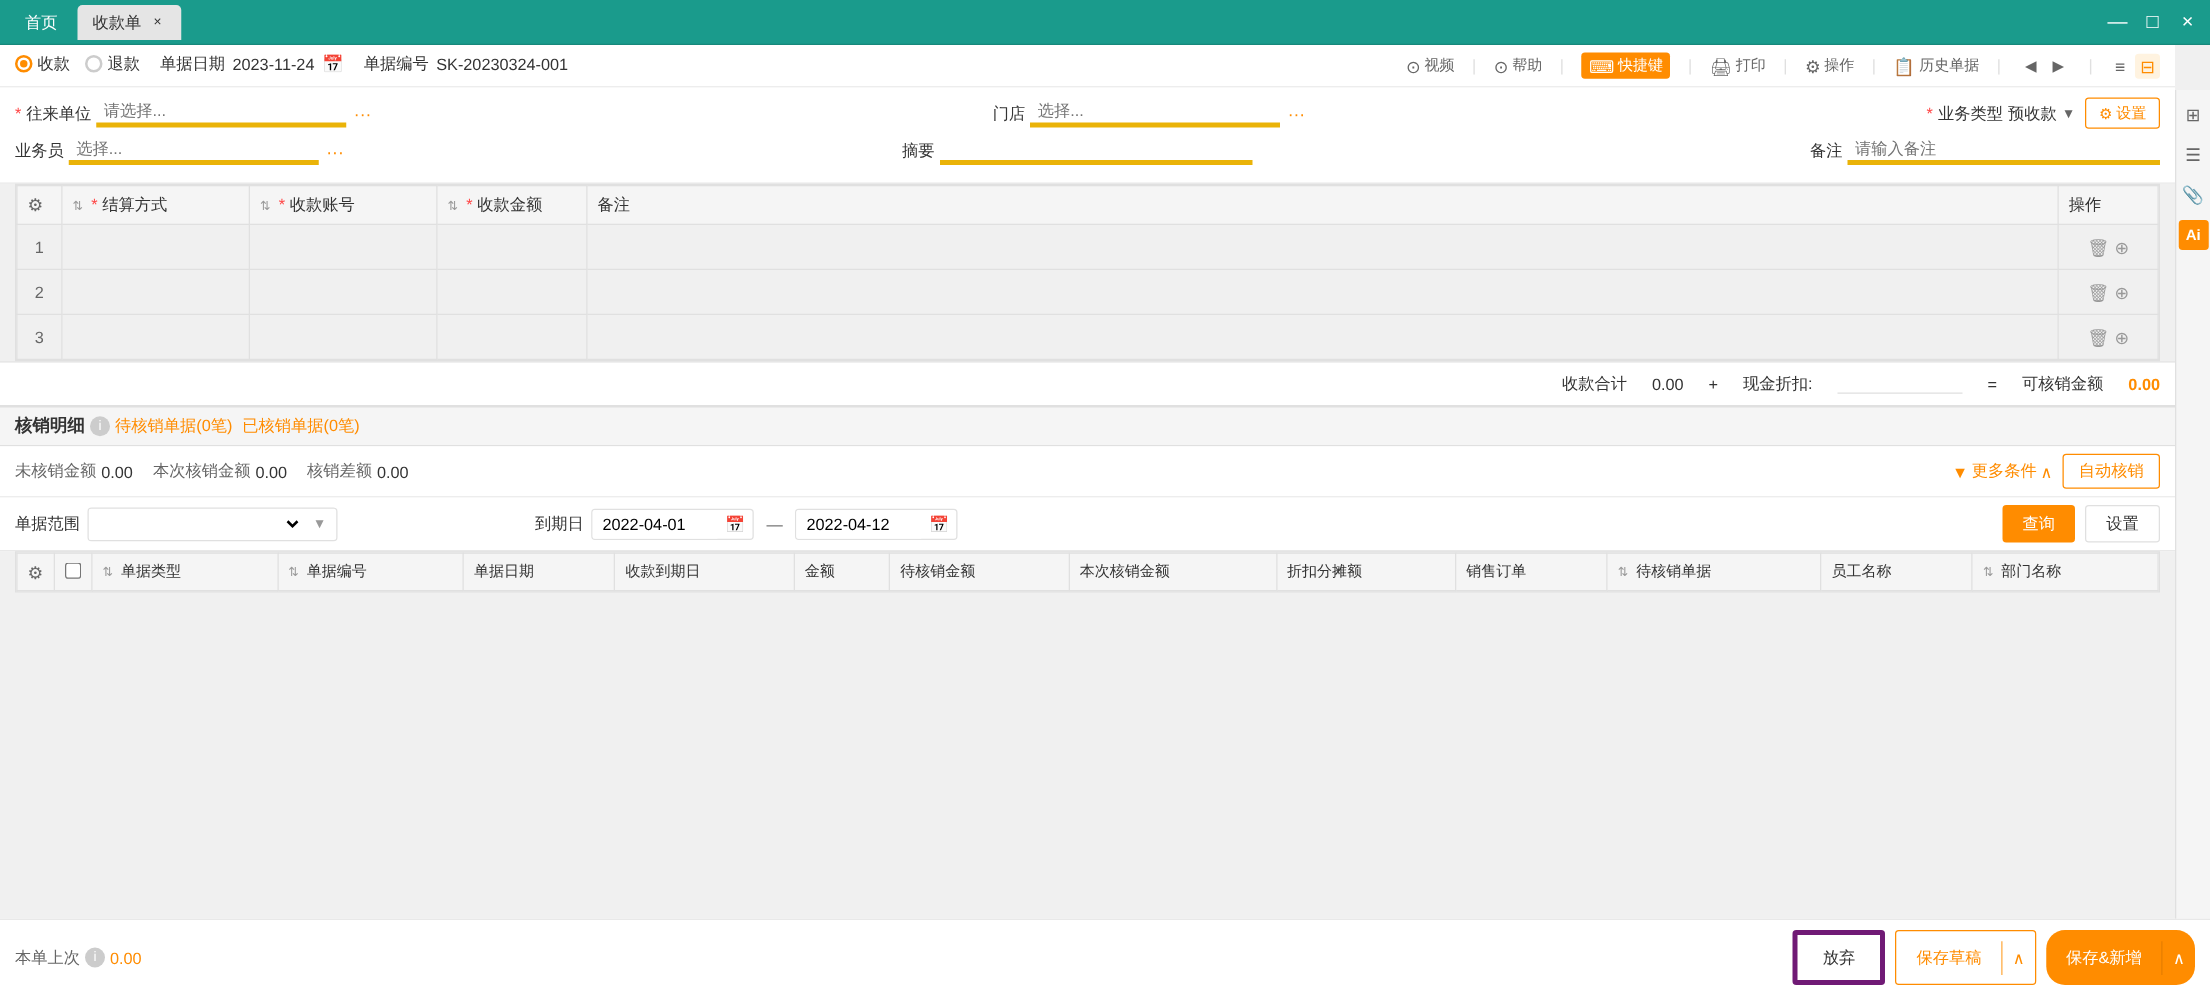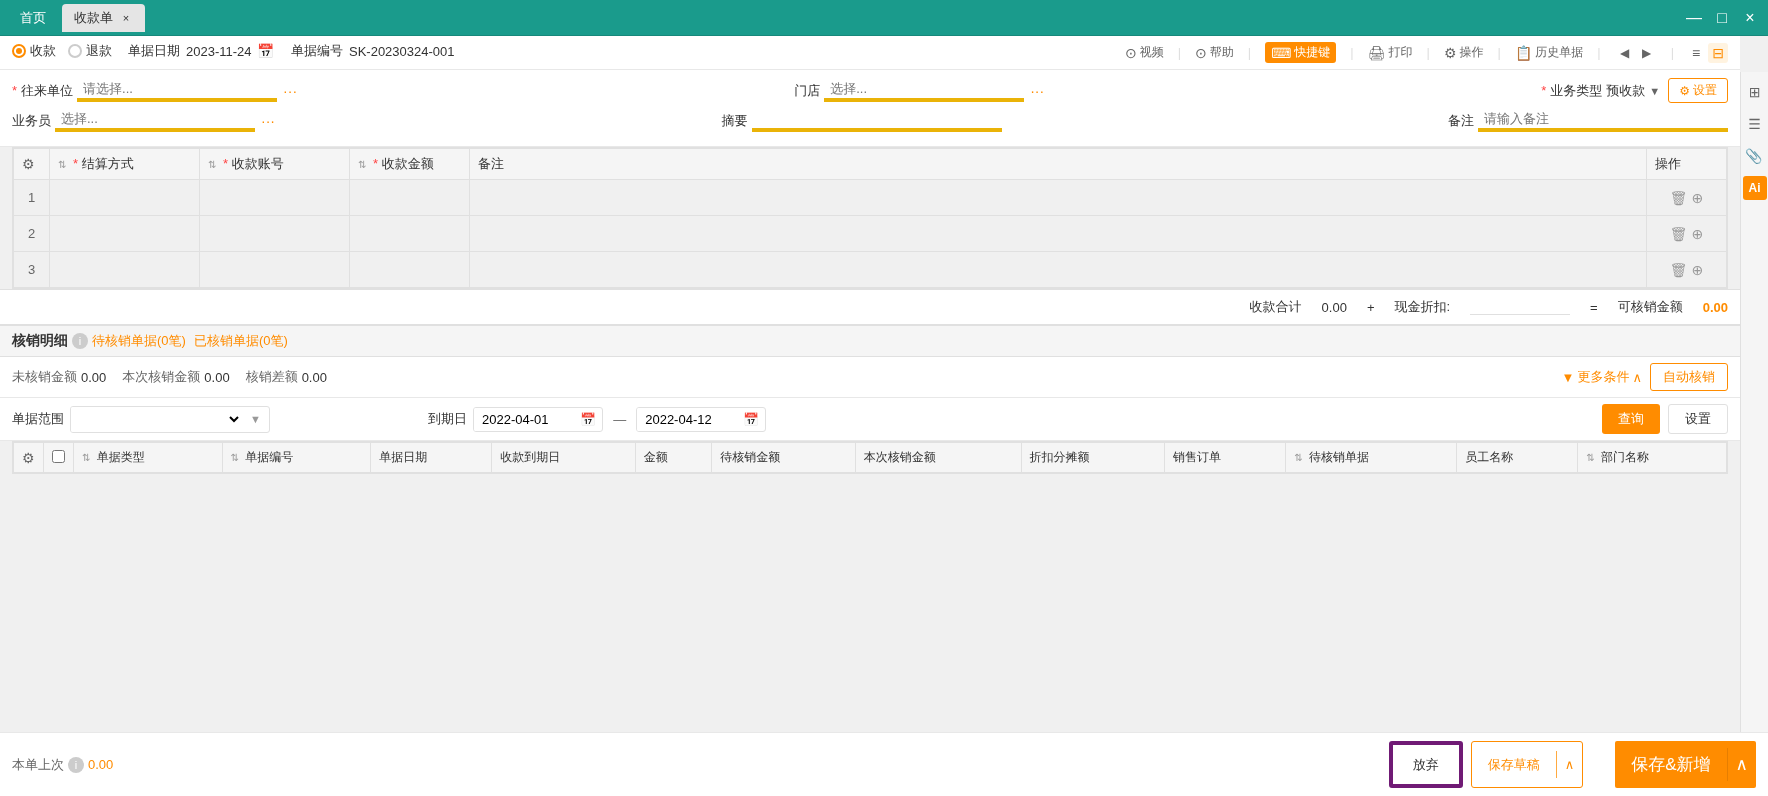--- a/index.html
+++ b/index.html
@@ -236,22 +236,22 @@
       padding: 6px 0; border-radius: 3px; cursor: pointer; font-size: 13px;
       display: flex; align-items: center;
     }
     .btn-save-draft-main { padding: 6px 16px; }
     .btn-dropdown {
       padding: 6px 8px; border-left: 1px solid #ffaa40;
       cursor: pointer;
     }
     .btn-save-new {
       background: #ff8c00; color: #fff; border: none;
-      padding: 6px 0; border-radius: 2px; cursor: pointer; font-size: 17px;
-      display: flex; align-items: center; margin-left: 24px;
+      padding: 6px 0; border-radius: 15px; cursor: pointer; font-size: 13px;
+      display: flex; align-items: center;
     }
     .btn-save-new-main { padding: 6px 16px; }
     .btn-save-new .btn-dropdown { border-left: 1px solid #e67e00; }
 
     
     .right-sidebar {
       position: absolute; right: 0; top: 36px;
       width: 28px; background: #f5f5f5;
       border-left: 1px solid #e0e0e0;
       display: flex; flex-direction: column; align-items: center;

